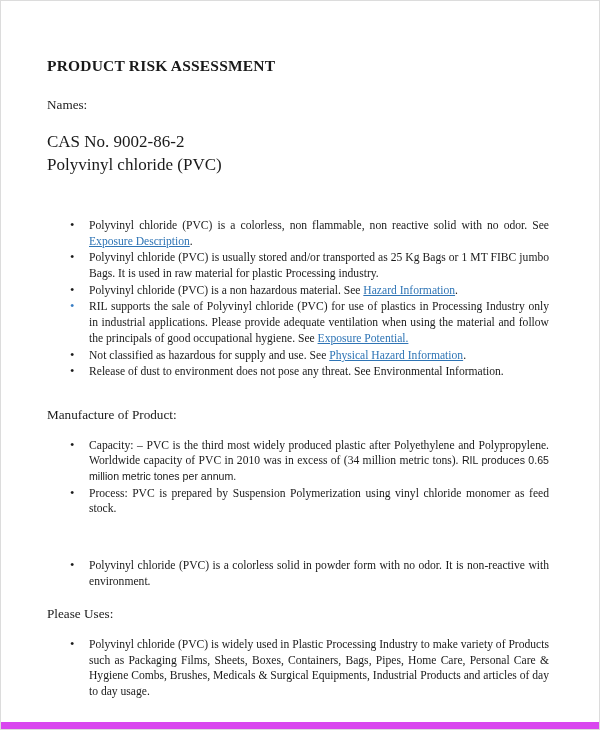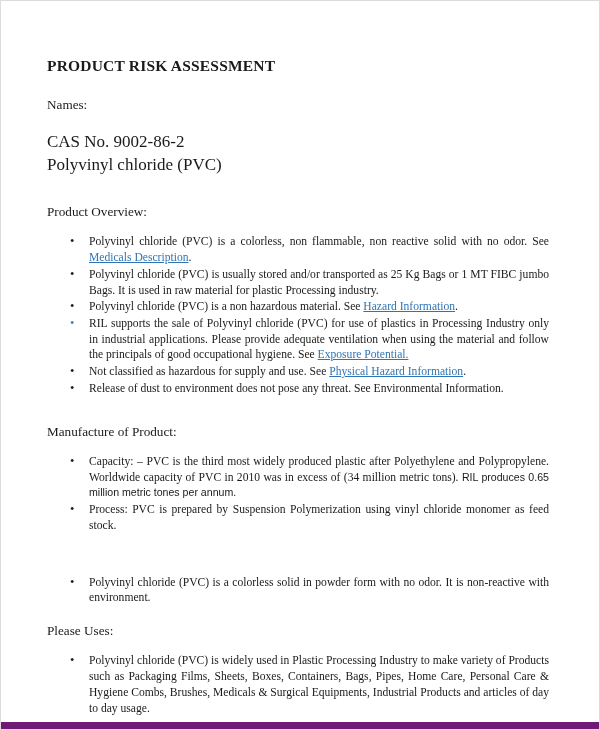--- a/index.html
+++ b/index.html
@@ -10,21 +10,21 @@
   }
   body {
     font-family: "Liberation Serif", "DejaVu Serif", serif;
     color: #1a1a1a;
   }
   .page {
     position: relative;
     width: 600px;
     height: 730px;
     box-sizing: border-box;
-    background: #701a75;
+    background: #d946ef;
     border: 1px solid #dcdcdc;
     border-bottom: 1px solid #dcdcdc;
     overflow: hidden;
   }
   .sheet {
     position: absolute;
     left: 0;
     top: 0;
     right: 0;
     bottom: 7px;
@@ -106,27 +106,26 @@
 
     <div class="sp-names-cas"></div>
 
     <div class="cas-block">
       <div>CAS No. 9002-86-2</div>
       <div>Polyvinyl chloride (PVC)</div>
     </div>
 
     <div class="sp-cas-overview"></div>
 
-    <h2 class="section-heading">Product Overview:</h2>
 
     <div class="sp-heading-list"></div>
 
     <ul class="bullets">
       <li>
-        <span>Polyvinyl chloride (PVC) is a colorless, non flammable, non reactive solid with no odor. See </span><a class="lnk" href="#">Medicals Description</a><span>.</span>
+        <span>Polyvinyl chloride (PVC) is a colorless, non flammable, non reactive solid with no odor. See </span><a class="lnk" href="#">Exposure Description</a><span>.</span>
       </li>
       <li>
         <span>Polyvinyl chloride (PVC) is usually stored and/or transported as 25 Kg Bags or 1 MT FIBC jumbo Bags. It is used in raw material for plastic Processing industry.</span>
       </li>
       <li>
         <span>Polyvinyl chloride (PVC) is a non hazardous material. See </span><a class="lnk" href="#">Hazard Information</a><span>.</span>
       </li>
       <li class="blue-marker">
         <span>RIL supports the sale of Polyvinyl chloride (PVC) for use of plastics in Processing Industry only in industrial applications. Please provide adequate ventilation when using the material and follow the principals of good occupational hygiene. See </span><a class="lnk" href="#">Exposure Potential.</a>
       </li>

